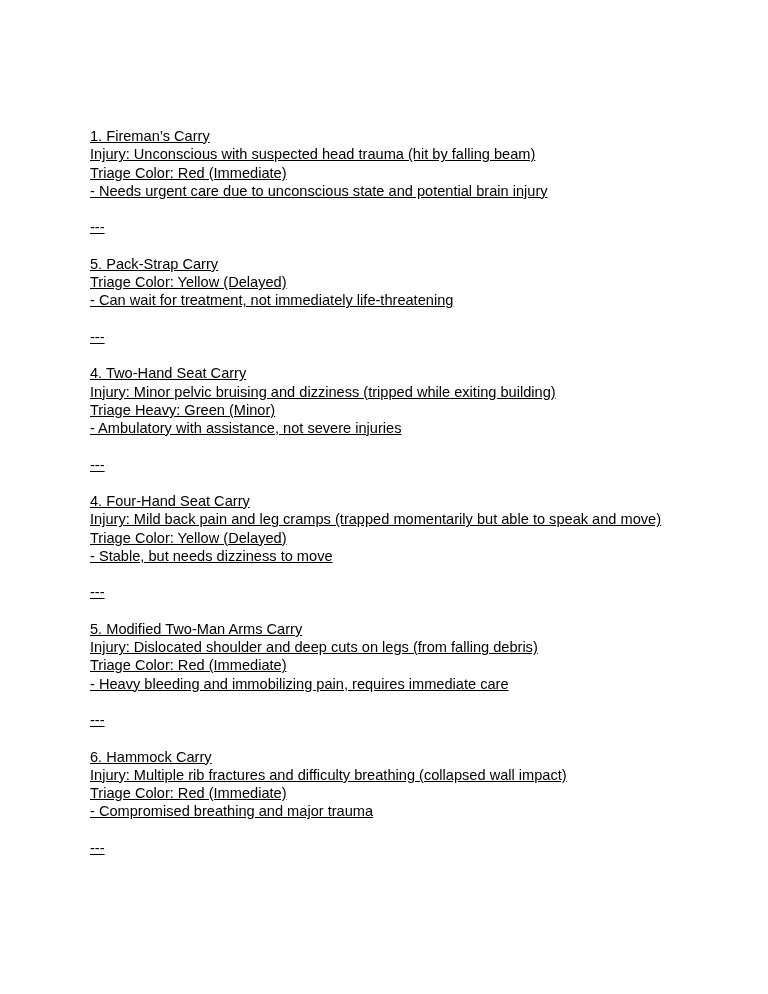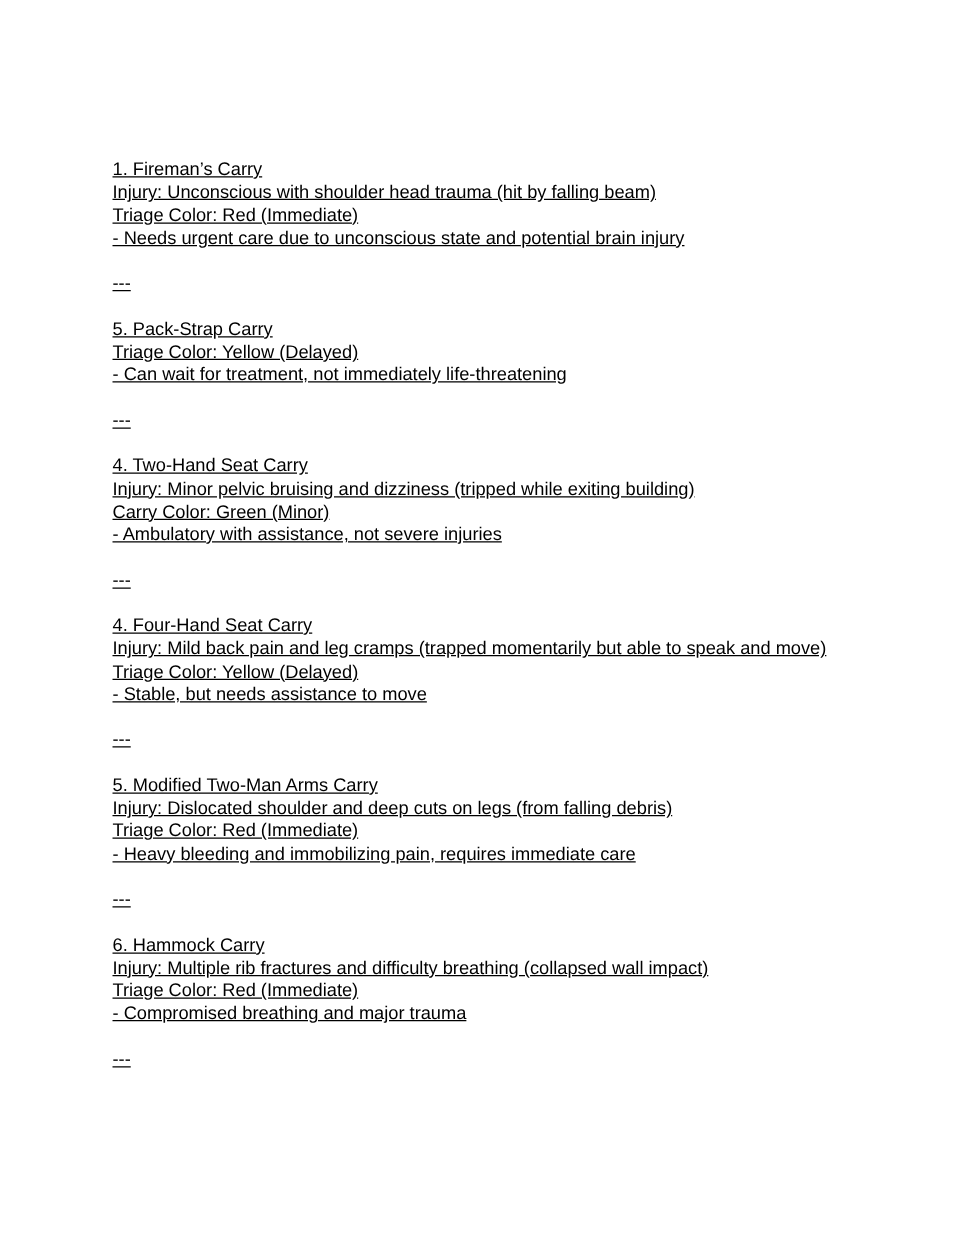--- a/index.html
+++ b/index.html
@@ -32,52 +32,52 @@
       height: 18.25px;
     }
   </style>
 </head>
 <body>
 
 <div class="page">
 
   <div class="entry">
     <div class="line">1. Fireman’s Carry</div>
-    <div class="line">Injury: Unconscious with shoulder head trauma (hit by falling beam)</div>
+    <div class="line">Injury: Unconscious with suspected head trauma (hit by falling beam)</div>
     <div class="line">Triage Color: Red (Immediate)</div>
     <div class="line">- Needs urgent care due to unconscious state and potential brain injury</div>
     <div class="blank"></div>
     <div class="line">---</div>
     <div class="blank"></div>
   </div>
 
   <div class="entry">
     <div class="line">5. Pack-Strap Carry</div>
     <div class="line">Triage Color: Yellow (Delayed)</div>
     <div class="line">- Can wait for treatment, not immediately life-threatening</div>
     <div class="blank"></div>
     <div class="line">---</div>
     <div class="blank"></div>
   </div>
 
   <div class="entry">
     <div class="line">4. Two-Hand Seat Carry</div>
     <div class="line">Injury: Minor pelvic bruising and dizziness (tripped while exiting building)</div>
-    <div class="line">Carry Color: Green (Minor)</div>
+    <div class="line">Triage Heavy: Green (Minor)</div>
     <div class="line">- Ambulatory with assistance, not severe injuries</div>
     <div class="blank"></div>
     <div class="line">---</div>
     <div class="blank"></div>
   </div>
 
   <div class="entry">
     <div class="line">4. Four-Hand Seat Carry</div>
     <div class="line">Injury: Mild back pain and leg cramps (trapped momentarily but able to speak and move)</div>
     <div class="line">Triage Color: Yellow (Delayed)</div>
-    <div class="line">- Stable, but needs assistance to move</div>
+    <div class="line">- Stable, but needs dizziness to move</div>
     <div class="blank"></div>
     <div class="line">---</div>
     <div class="blank"></div>
   </div>
 
   <div class="entry">
     <div class="line">5. Modified Two-Man Arms Carry</div>
     <div class="line">Injury: Dislocated shoulder and deep cuts on legs (from falling debris)</div>
     <div class="line">Triage Color: Red (Immediate)</div>
     <div class="line">- Heavy bleeding and immobilizing pain, requires immediate care</div>

